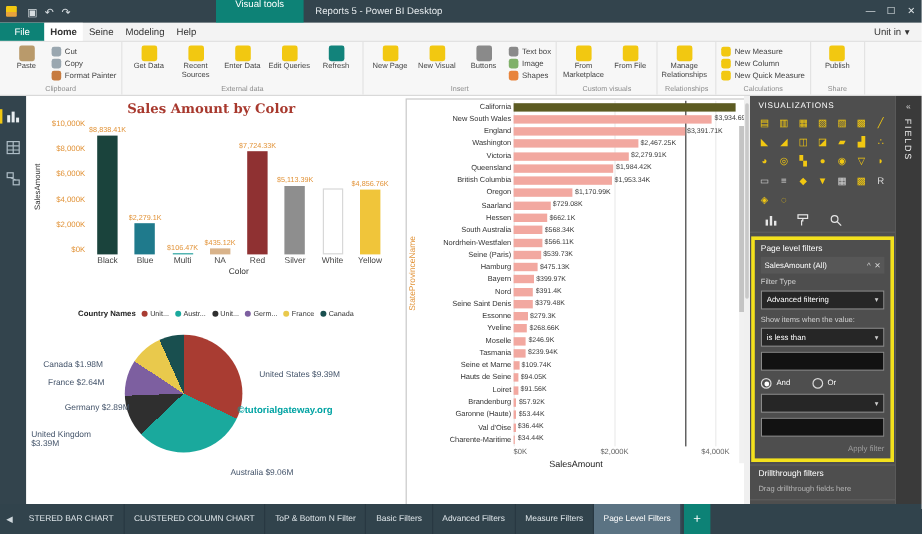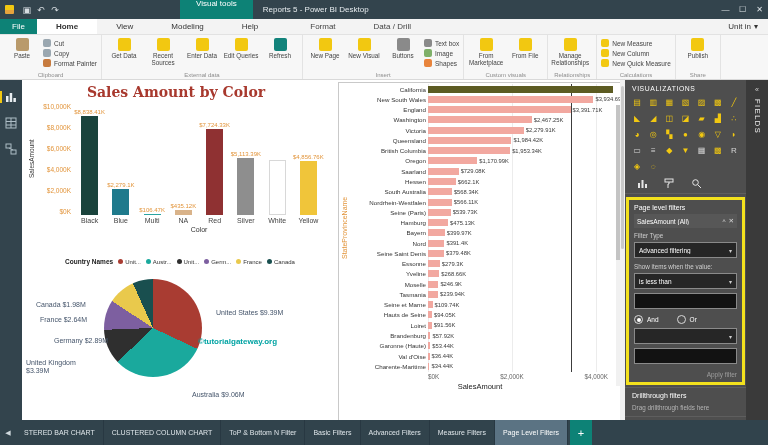--- a/index.html
+++ b/index.html
@@ -11,21 +11,21 @@
   .tb-appicon{width:9px;height:9px;margin:0 6px 0 5px;background:linear-gradient(180deg,#f2c811 60%,#e8a33d 60%);border-radius:1px}
   .tb-ic{width:14px;text-align:center;font-size:9px;color:#d7dde1;cursor:default}
   .tb-visualtools{background:#0d8276;color:#fff;height:31px;line-height:19px;padding:0 16px;margin-left:118px;font-size:8px}
   .tb-title{margin-left:10px;color:#e6ebee;white-space:nowrap}
   .tb-controls{margin-left:auto;display:flex}
   .tb-controls span{width:17px;height:19px;display:flex;align-items:center;justify-content:center;font-size:8px;color:#dfe5e8}
 
   
   .menubar{height:15px;background:#f3f3f3;border-bottom:1px solid #e2e2e2;display:flex;align-items:stretch;font-size:8px;color:#333;flex:0 0 auto}
   .file-btn{background:#0d8276;color:#fff;padding:0 12px;display:flex;align-items:center}
-  .menu-item{padding:0 19px;display:flex;align-items:center;white-space:nowrap}
+  .menu-item{padding:0 5px;display:flex;align-items:center;white-space:nowrap}
   .menu-item.active{background:#fff;font-weight:bold}
   .menu-item.ctx{color:#444}
   .menu-ctx-wrap{display:flex;margin-left:14px}
   .signin{margin-left:auto;padding-right:10px;display:flex;align-items:center;gap:3px;color:#333}
 
   
   .ribbon{height:44px;background:#f7f7f7;border-bottom:1px solid #d9d9d9;display:flex;font-size:6.5px;color:#444;flex:0 0 auto;overflow:hidden}
   .rgroup{display:flex;flex-direction:column;border-right:1px solid #e3e3e3;padding:2px 4px 1px}
   .rgroup-items{flex:1;display:flex;align-items:flex-start;gap:3px}
   .rgroup-name{text-align:center;color:#8d8d8d;font-size:6px;padding:1px 2px 0;white-space:nowrap}
@@ -46,21 +46,21 @@
   .canvas{flex:1;position:relative;background:#e9e9e9;min-width:0}
   .page{position:absolute;left:0;top:0;right:5px;bottom:0;background:#fff;overflow:hidden}
   .canvas-scroll{position:absolute;right:0;top:0;bottom:0;width:5px;background:#f0f0f0}
   .canvas-scroll .thumb{position:absolute;top:6px;height:48%;left:1px;right:1px;background:#c9c9c9;border-radius:2px}
 
   .chart{position:absolute;color:#222}
   .chart-title{font-family:"DejaVu Serif",serif;font-weight:bold;text-align:center;color:#a8392e}
 
   
   .cc{left:6px;top:4px;width:296px;height:170px}
-  .cc-title{font-size:14px}
+  .cc-title{font-size:11px}
   .cc-body{display:flex;margin-top:3px}
   .cc-ylab{writing-mode:vertical-rl;transform:rotate(180deg);font-size:6.5px;color:#333;width:10px;text-align:center;height:112px}
   .cc-yticks{display:flex;flex-direction:column;justify-content:space-between;align-items:flex-end;width:33px;font-size:6.5px;color:#e2943a;padding-right:3px;height:112px}
   .cc-main{flex:1;display:flex;flex-direction:column}
   .cc-plot{display:flex;align-items:flex-end;height:112px}
   .cc-slot{flex:1;display:flex;flex-direction:column;align-items:center;justify-content:flex-end;height:100%;min-width:0}
   .cc-vlabel{font-size:6px;color:#e2943a;white-space:nowrap;margin-bottom:1px}
   .cc-bar{width:17px;flex:0 0 auto}
   .cc-cats{display:flex;font-size:7px;color:#444;margin-top:2px}
   .cc-cat{flex:1;text-align:center}
@@ -154,27 +154,23 @@
       <span>—</span>
       <span>☐</span>
       <span>✕</span>
     </div>
   </div>
 
   <div class="menubar">
     <div class="file-btn">File</div>
     <div class="page-tabs" style="display:flex">
         <div class="menu-item active">Home</div>
-        <div class="menu-item">View</div>
+        <div class="menu-item">Seine</div>
         <div class="menu-item">Modeling</div>
         <div class="menu-item">Help</div>
-      </div>
-    <div class="menu-ctx-wrap">
-        <div class="menu-item ctx">Format</div>
-        <div class="menu-item ctx">Data / Drill</div>
       </div>
     <div class="signin">
       <span>Unit in</span>
       <span>▾</span>
     </div>
   </div>
 
   <div class="ribbon">
     <div style="display:flex">
         <div class="rgroup">

